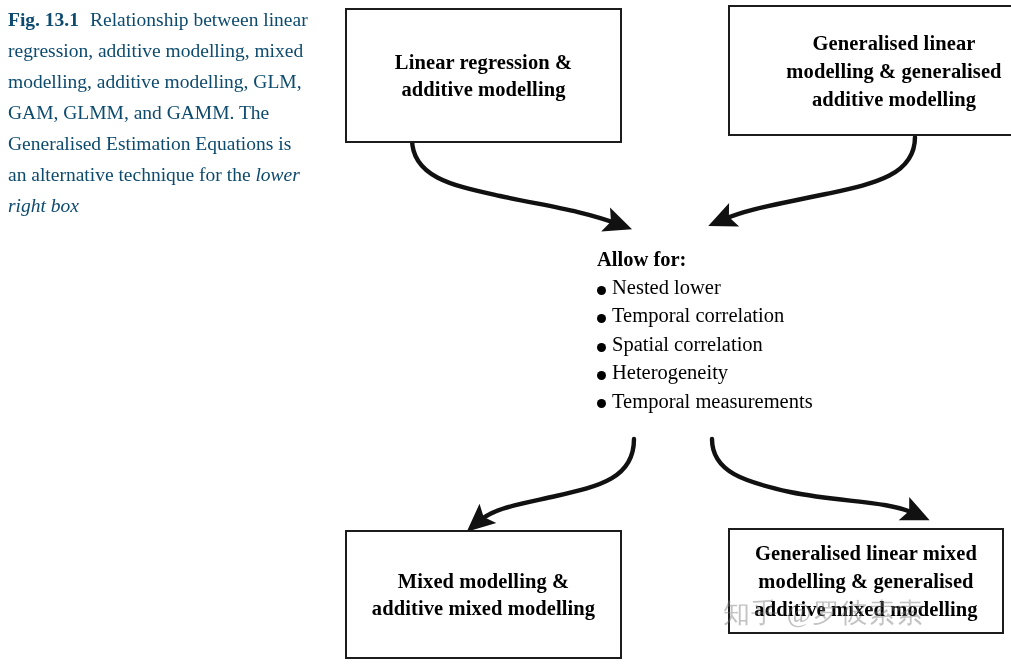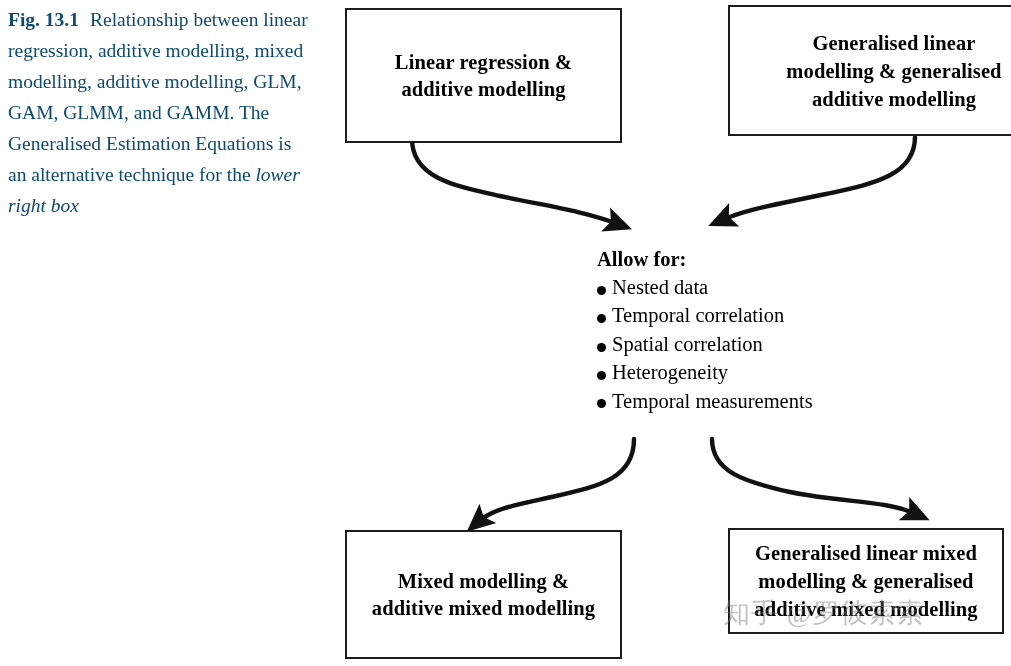--- a/index.html
+++ b/index.html
@@ -170,21 +170,21 @@
   <div class="node-box" id="box-bottom-right">
     <div class="node-text">Generalised linear mixed
 modelling &amp; generalised
 additive mixed modelling</div>
   </div>
 
   <div id="allow-block">
     <div id="allow-title">Allow for:</div>
     <div class="allow-item">
       <span class="bullet"></span>
-      <span class="item-label">Nested data</span>
+      <span class="item-label">Nested lower</span>
     </div>
     <div class="allow-item">
       <span class="bullet"></span>
       <span class="item-label">Temporal correlation</span>
     </div>
     <div class="allow-item">
       <span class="bullet"></span>
       <span class="item-label">Spatial correlation</span>
     </div>
     <div class="allow-item">

